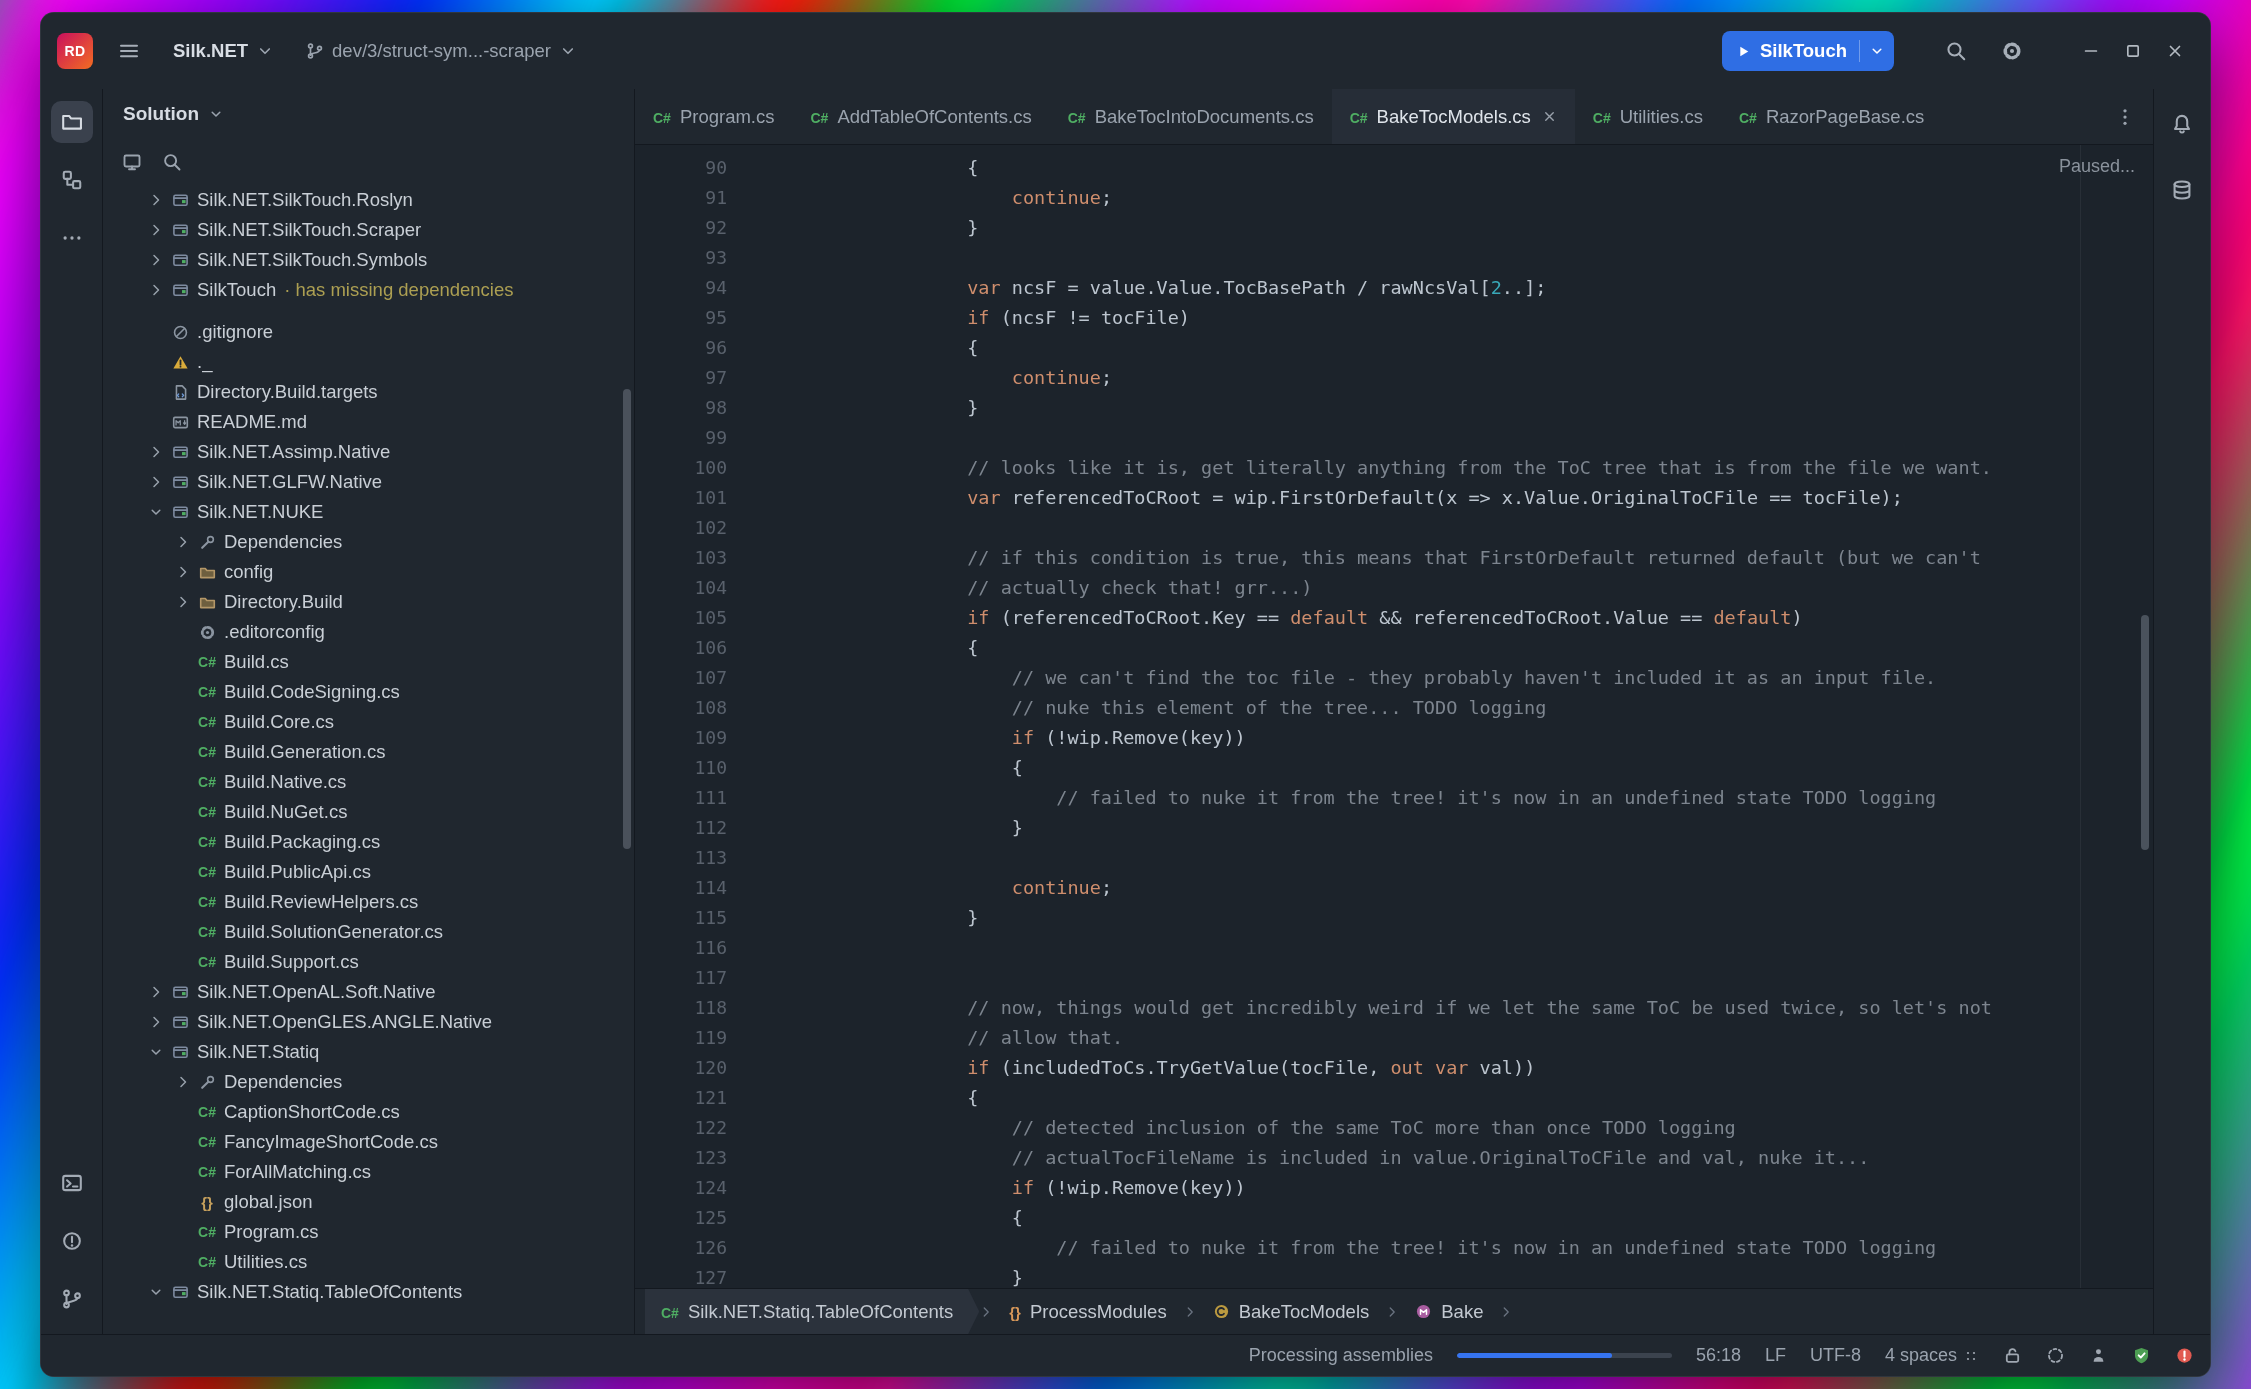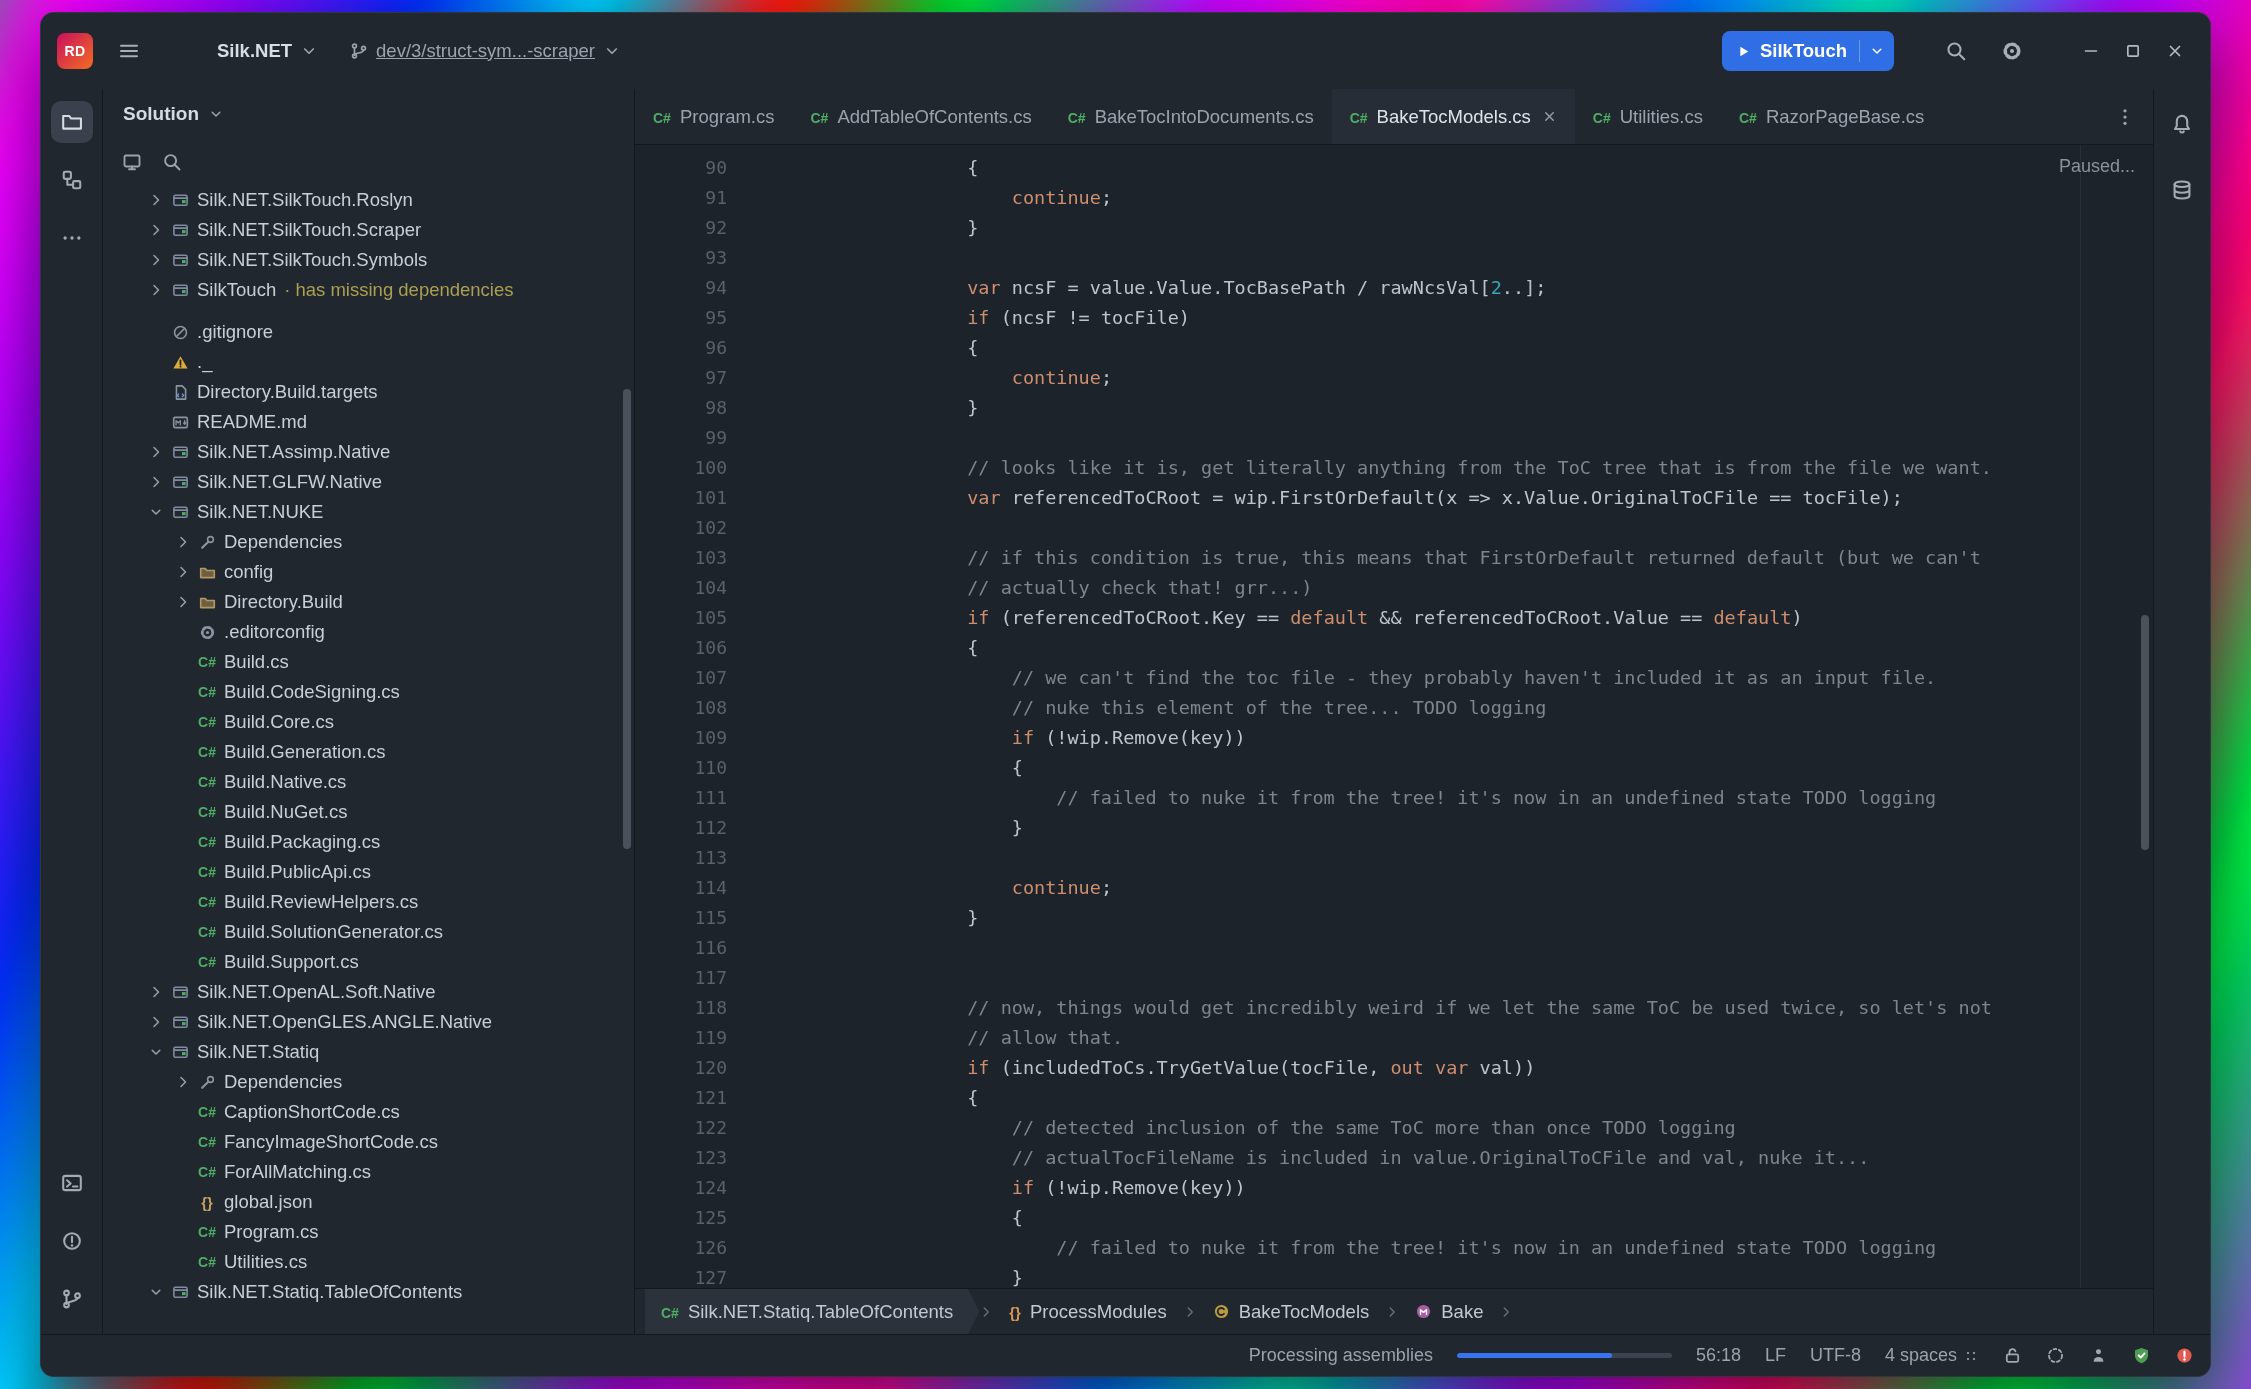--- a/index.html
+++ b/index.html
@@ -31,22 +31,22 @@
 
   .ic{ display:block; }
 
   
   #titlebar{ height:76px; flex:none; background:var(--chrome); display:flex; align-items:center; padding:0 14px 0 16px; gap:16px; }
   #logo{ width:36px; height:36px; border-radius:8px; background:linear-gradient(135deg,#c90f5e,#f36d21); display:flex; align-items:center; justify-content:center; font-weight:bold; font-size:14px; color:#fff; letter-spacing:.5px; }
   .tb-icon{ width:40px; height:40px; display:flex; align-items:center; justify-content:center; color:#a6aeb8; border-radius:8px; }
   .tb-icon .ic{ width:22px; height:22px; }
   .widget{ display:flex; align-items:center; gap:8px; padding:0 8px; height:40px; border-radius:8px; }
   .widget .ic{ width:18px; height:18px; color:var(--dim); }
-  #project-name{ color:#d8dde4; font-weight:600;margin-left:44px; }
-  #branch-name{ color:var(--dim);text-decoration:underline; }
+  #project-name{ color:#d8dde4; font-weight:600; }
+  #branch-name{ color:var(--dim); }
   #tb-spacer{ flex:1; }
   #run-widget{ display:flex; align-items:center; background:#2f6ee4; border-radius:8px; height:40px; overflow:hidden; color:#fff; }
   #run-main{ display:flex; align-items:center; gap:9px; padding:0 12px 0 14px; height:100%; }
   #run-main .ic{ width:15px; height:15px; }
   #run-label{ font-weight:600; }
   #run-divider{ width:1px; height:22px; background:rgba(255,255,255,.32); }
   #run-chevron{ padding:0 9px; height:100%; display:flex; align-items:center; }
   #run-chevron .ic{ width:16px; height:16px; }
   #window-controls{ display:flex; margin-left:22px; }
   .win-btn{ width:42px; height:42px; display:flex; align-items:center; justify-content:center; color:#b3bac2; }

